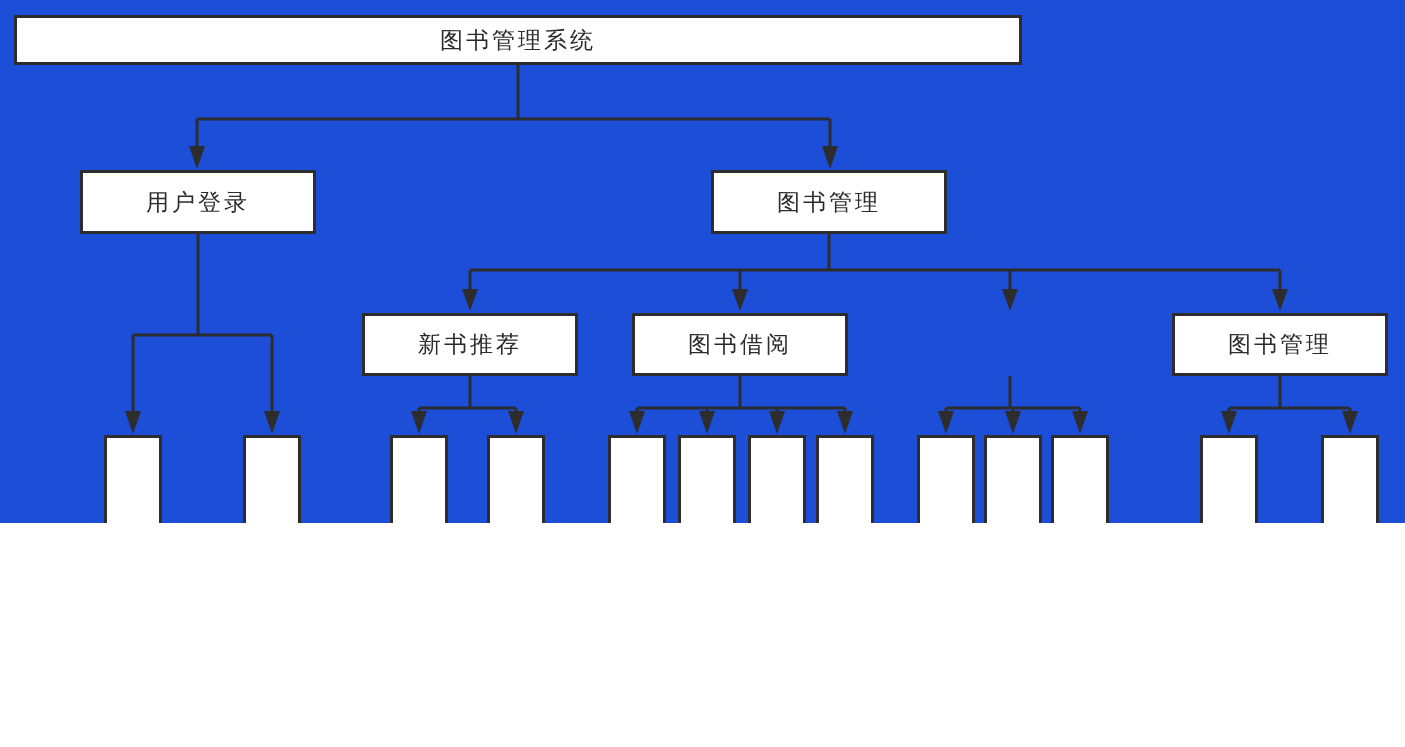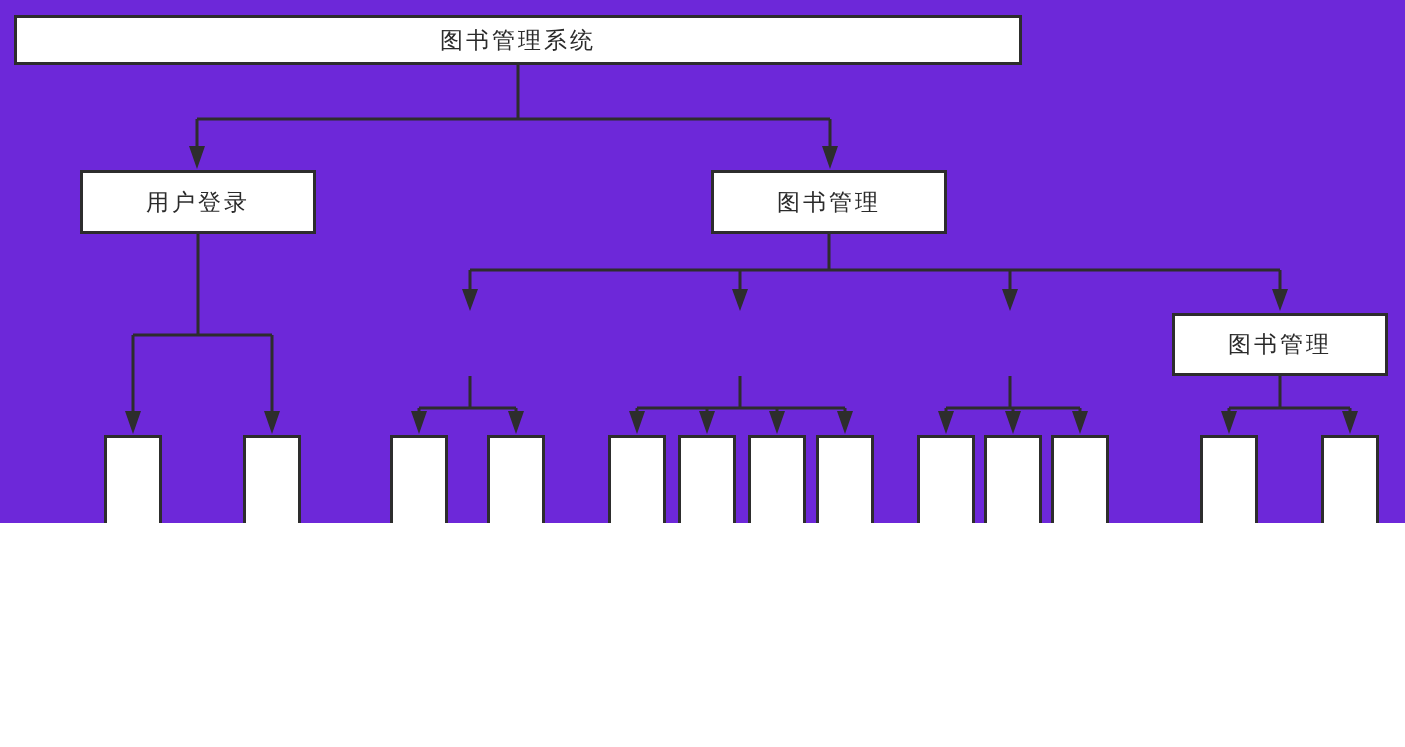--- a/index.html
+++ b/index.html
@@ -1,17 +1,17 @@
 <!DOCTYPE html>
 <html><head>
 <meta charset="utf-8">
 <style>
   html,body{margin:0;padding:0;background:#ffffff;}
   .canvas{
-    position:relative;width:1405px;height:523px;background:#6d28d9;
+    position:relative;width:1405px;height:523px;background:#1d4ed8;
     font-family:Liberation Mono, monospace;overflow:hidden;
   }
   .connectors{position:absolute;left:0;top:0;width:1405px;height:747px;}
   .node{
     position:absolute;box-sizing:border-box;border:3px solid #2d2d2d;
     background:#ffffff;display:flex;align-items:center;justify-content:center;
     color:#2b2b2b;
   }
   .h .lbl{font-size:23px;letter-spacing:3px;white-space:nowrap;}
   .leaf{width:58px;height:298px;}
@@ -70,20 +70,26 @@
     <span class="lbl">图书管理系统</span>
   </div>
 
   <div class="node h" style="left:80px;top:170px;width:236px;height:64px">
     <span class="lbl">用户登录</span>
   </div>
   <div class="node h" style="left:711px;top:170px;width:236px;height:64px">
     <span class="lbl">图书管理</span>
   </div>
 
+  <div class="node h" style="left:362px;top:313px;width:216px;height:63px">
+    <span class="lbl">新书推荐</span>
+  </div>
+  <div class="node h" style="left:632px;top:313px;width:216px;height:63px">
+    <span class="lbl">图书借阅</span>
+  </div>
   <div class="node h" style="left:1172px;top:313px;width:216px;height:63px">
     <span class="lbl">图书管理</span>
   </div>
 
   <div class="node leaf" style="left:104px;top:435px">
     <span class="vlbl">用户登录</span>
   </div>
   <div class="node leaf" style="left:243px;top:435px">
     <span class="vlbl">注销登录</span>
   </div>

